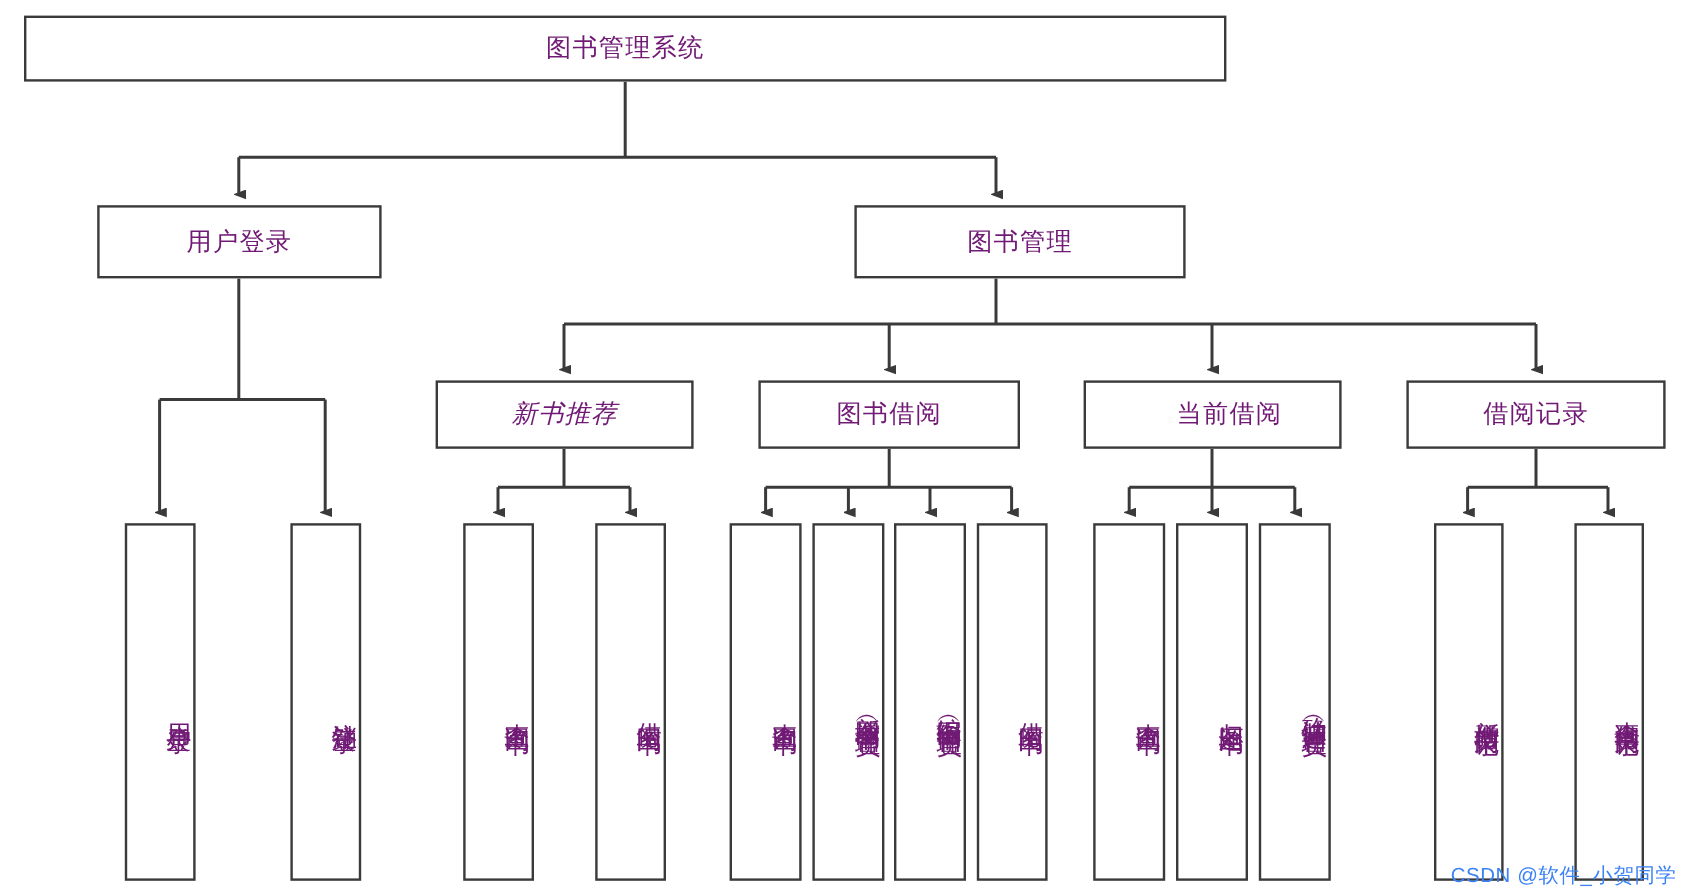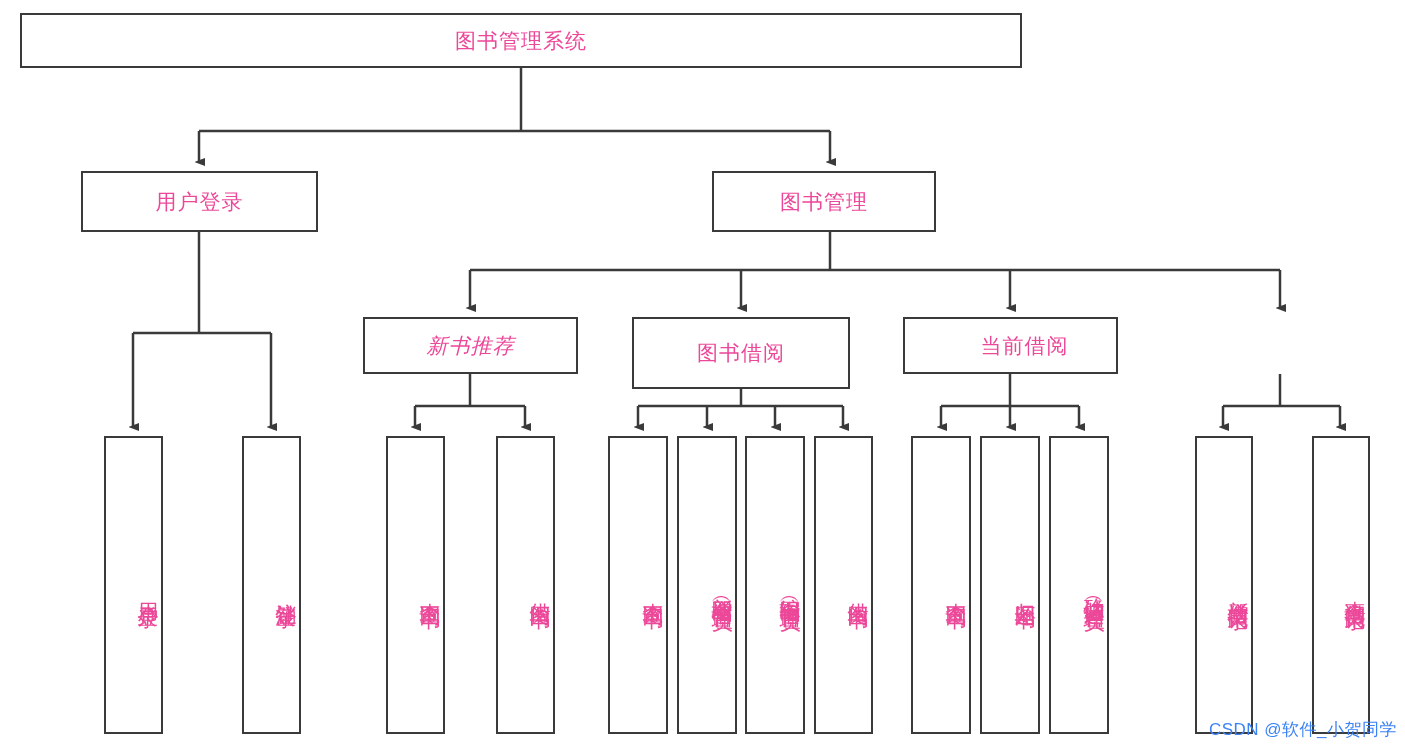--- a/index.html
+++ b/index.html
@@ -22,21 +22,21 @@
     left: 0;
     top: 0;
     width: 1405px;
     height: 747px;
   }
   .node {
     position: absolute;
     box-sizing: border-box;
     border: 2px solid #3a3a3a;
     background: #ffffff;
-    color: #ec4899;
+    color: #701a75;
     display: flex;
     align-items: center;
     justify-content: center;
     text-align: center;
     line-height: 1.22;
   }
   .node.h {
     font-size: 21px;
     letter-spacing: 1px;
   }
@@ -120,32 +120,35 @@
     </g>
   </svg>
 
   <div class="node h" style="left:20px; top:13px; width:1002px; height:55px;">
     <span>图书管理系统</span>
   </div>
 
   <div class="node h" style="left:81px; top:171px; width:237px; height:61px;">
     <span>用户登录</span>
   </div>
-  <div class="node h" style="left:712px; top:171px; width:224px; height:61px;">
+  <div class="node h" style="left:712px; top:171px; width:276px; height:61px;">
     <span>图书管理</span>
   </div>
 
   <div class="node h" style="left:363px; top:317px; width:215px; height:57px;font-style:italic;">
     <span>新书推荐</span>
   </div>
-  <div class="node h" style="left:632px; top:317px; width:218px; height:72px;">
+  <div class="node h" style="left:632px; top:317px; width:218px; height:57px;">
     <span>图书借阅</span>
   </div>
   <div class="node h" style="left:903px; top:317px; width:215px; height:57px;padding-left:28px;">
     <span>当前借阅</span>
+  </div>
+  <div class="node h" style="left:1172px; top:317px; width:216px; height:57px;">
+    <span>借阅记录</span>
   </div>
 
   <div class="node v" style="left:104px; top:436px; width:59px; height:298px;">
     <span class="vtxt">用户登录</span>
   </div>
   <div class="node v" style="left:242px; top:436px; width:59px; height:298px;">
     <span class="vtxt">注销登录</span>
   </div>
 
   <div class="node v" style="left:386px; top:436px; width:59px; height:298px;">

